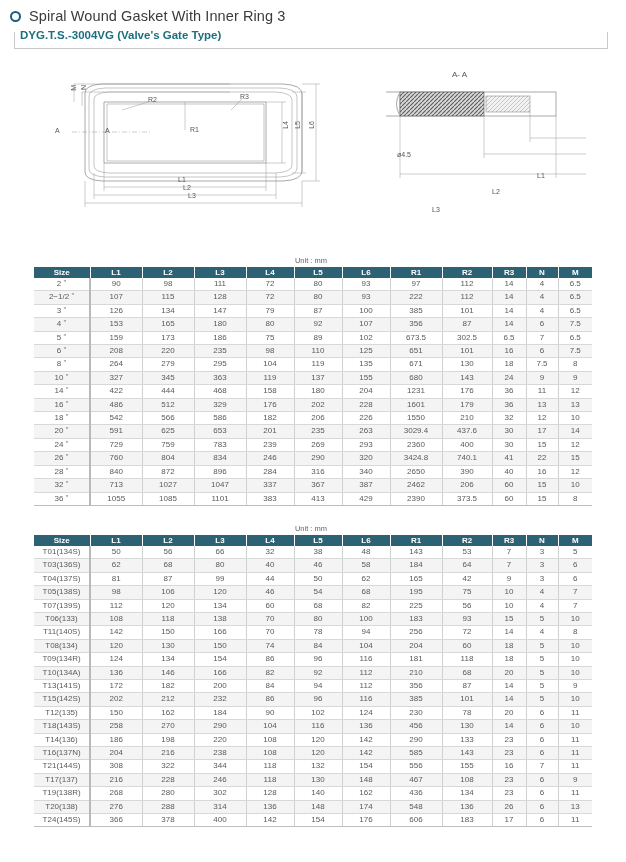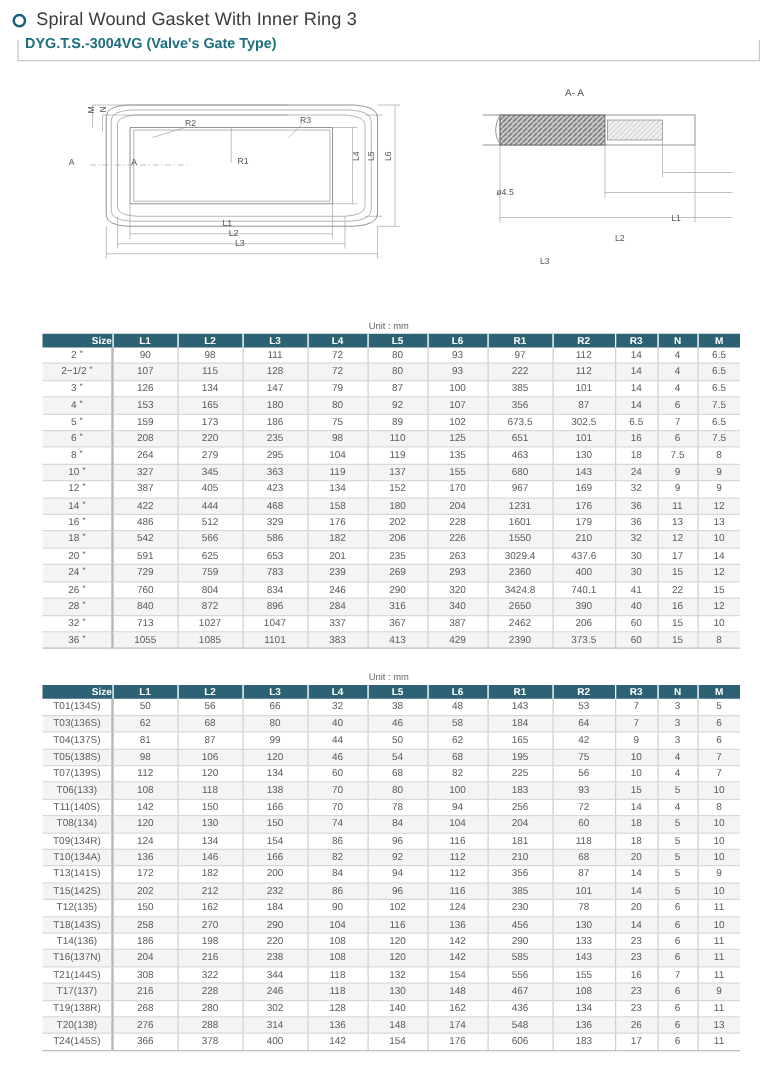--- a/index.html
+++ b/index.html
@@ -37,21 +37,21 @@
   .dash{stroke:#9a9a9a;stroke-width:.5;fill:none;stroke-dasharray:5 2 1 2;}
 
   
   .unit{text-align:center;font-size:7.5px;color:#666;padding-right:4px;margin-bottom:2px;}
   .tblwrap{margin:0 34px 0 34px;}
   table{border-collapse:collapse;width:558px;table-layout:fixed;}
   th{background:#2c6274;color:#ffffff;font-size:8px;font-weight:bold;
      height:11px;line-height:11px;text-align:center;padding:0;
      border-right:1px solid #ffffff;}
   th:last-child{border-right:none;}
-  th.size-h{background:#2c6274;text-align:right;}
+  th.size-h{background:#2c6274;}
   td{font-size:8px;text-align:center;height:12.4px;line-height:12.4px;padding:0;
      color:#5a5a5a;border-bottom:1px solid #d8d8d8;border-right:1px solid #d0d0d0;
      white-space:nowrap;overflow:hidden;}
   td:last-child{border-right:none;}
   td.size{border-right:2px solid #b9b9b9;}
   tbody tr:nth-child(even) td{background:#f4f4f4;}
   tbody tr:nth-child(odd) td{background:#ffffff;}
   tbody tr:last-child td{border-bottom:1px solid #bdbdbd;}
 </style>
 </head>
@@ -286,51 +286,37 @@
             <td>7.5</td>
           </tr>
           <tr>
             <td class="size">8 ˮ</td>
             <td>264</td>
             <td>279</td>
             <td>295</td>
             <td>104</td>
             <td>119</td>
             <td>135</td>
-            <td>463</td>
+            <td>671</td>
             <td>130</td>
             <td>18</td>
             <td>7.5</td>
             <td>8</td>
           </tr>
           <tr>
             <td class="size">10 ˮ</td>
             <td>327</td>
             <td>345</td>
             <td>363</td>
             <td>119</td>
             <td>137</td>
             <td>155</td>
             <td>680</td>
             <td>143</td>
             <td>24</td>
-            <td>9</td>
-            <td>9</td>
-          </tr>
-          <tr>
-            <td class="size">12 ˮ</td>
-            <td>387</td>
-            <td>405</td>
-            <td>423</td>
-            <td>134</td>
-            <td>152</td>
-            <td>170</td>
-            <td>967</td>
-            <td>169</td>
-            <td>32</td>
             <td>9</td>
             <td>9</td>
           </tr>
           <tr>
             <td class="size">14 ˮ</td>
             <td>422</td>
             <td>444</td>
             <td>468</td>
             <td>158</td>
             <td>180</td>

